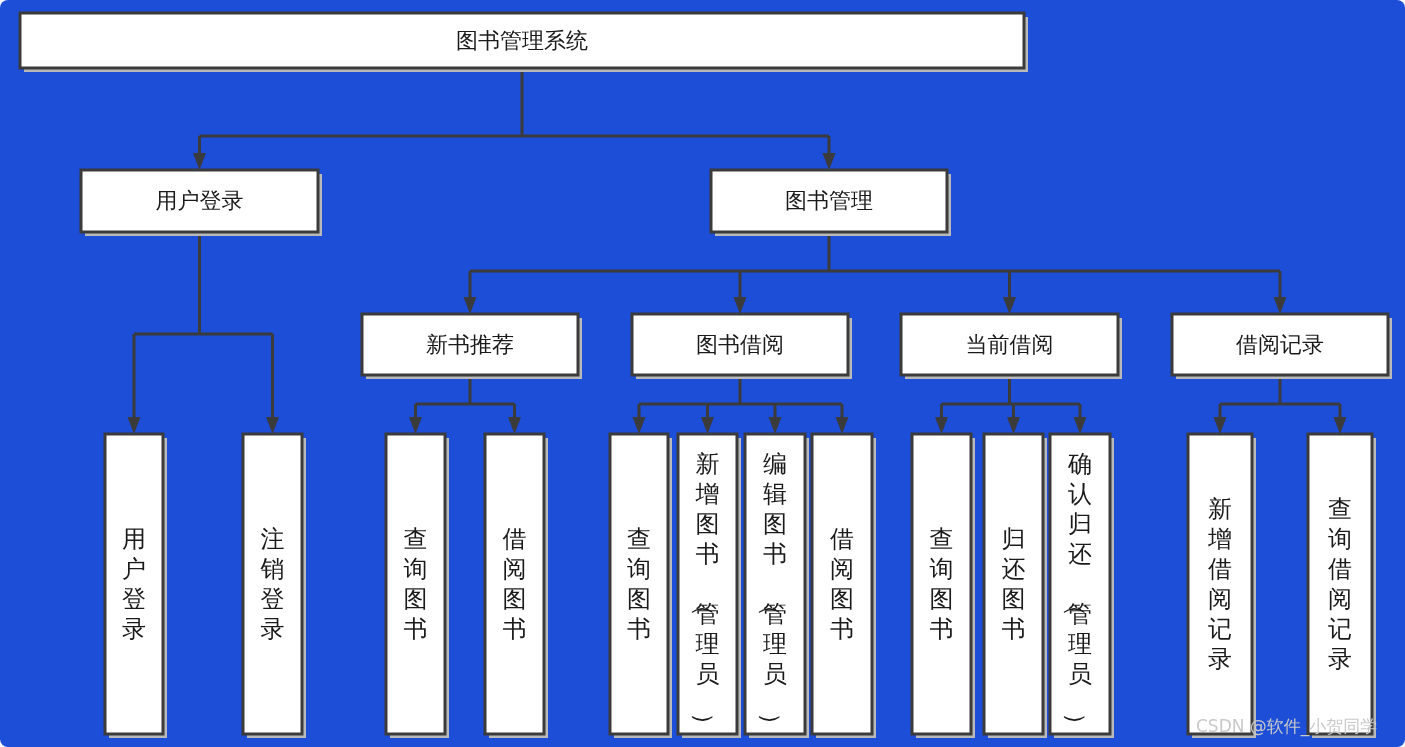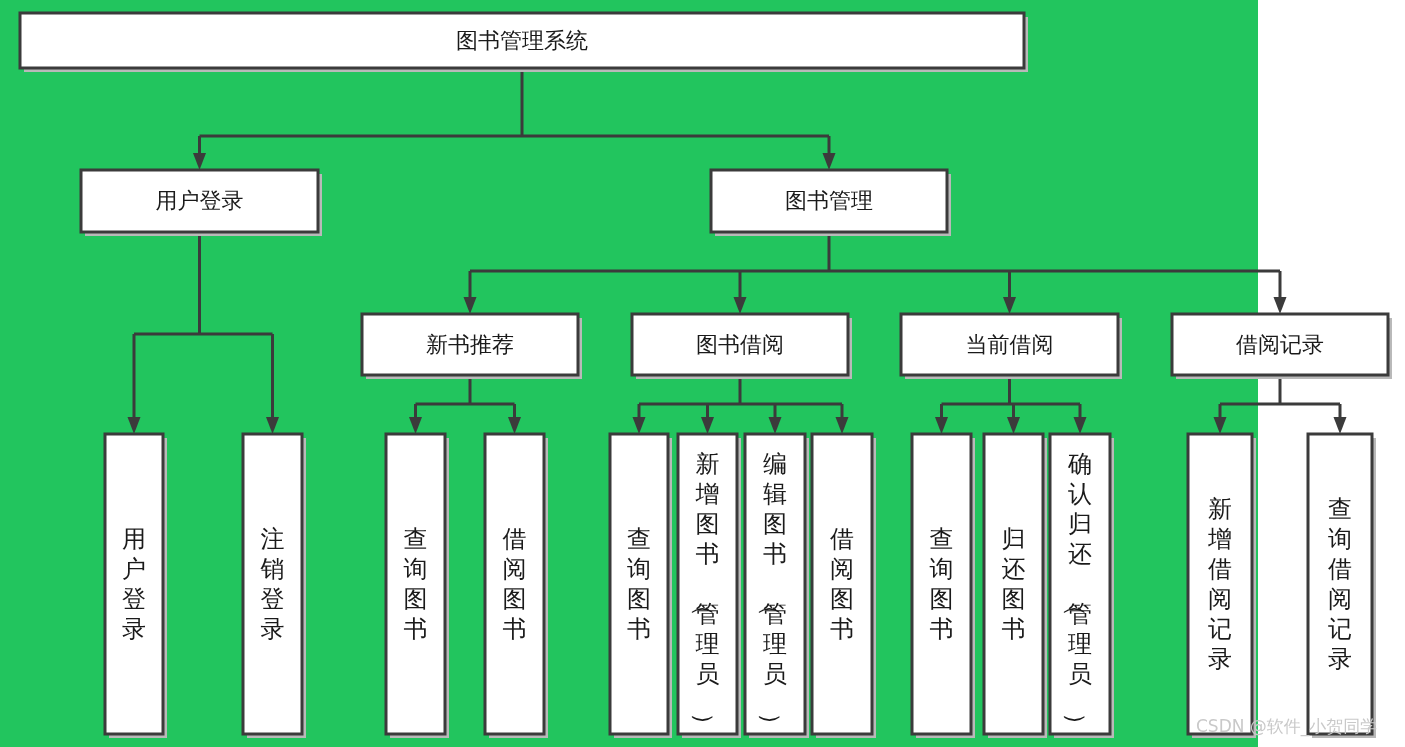--- a/index.html
+++ b/index.html
@@ -10,23 +10,24 @@
   }
   body {
     width: 1405px;
     height: 747px;
     font-family: "DejaVu Sans", "Liberation Sans", sans-serif;
     overflow: hidden;
     position: relative;
   }
   #diagram-root {
     position: relative;
-    width: 1258px;
+    width: 1405px;
     height: 747px;
-    background: #22c55e;
+    background: #1d4ed8;
+    border-radius: 8px;
   }
   svg.diagram-canvas {
     position: absolute;
     top: 0;
     left: 0;
     width: 1405px;
     height: 747px;
     display: block;
   }
   .node-box {

